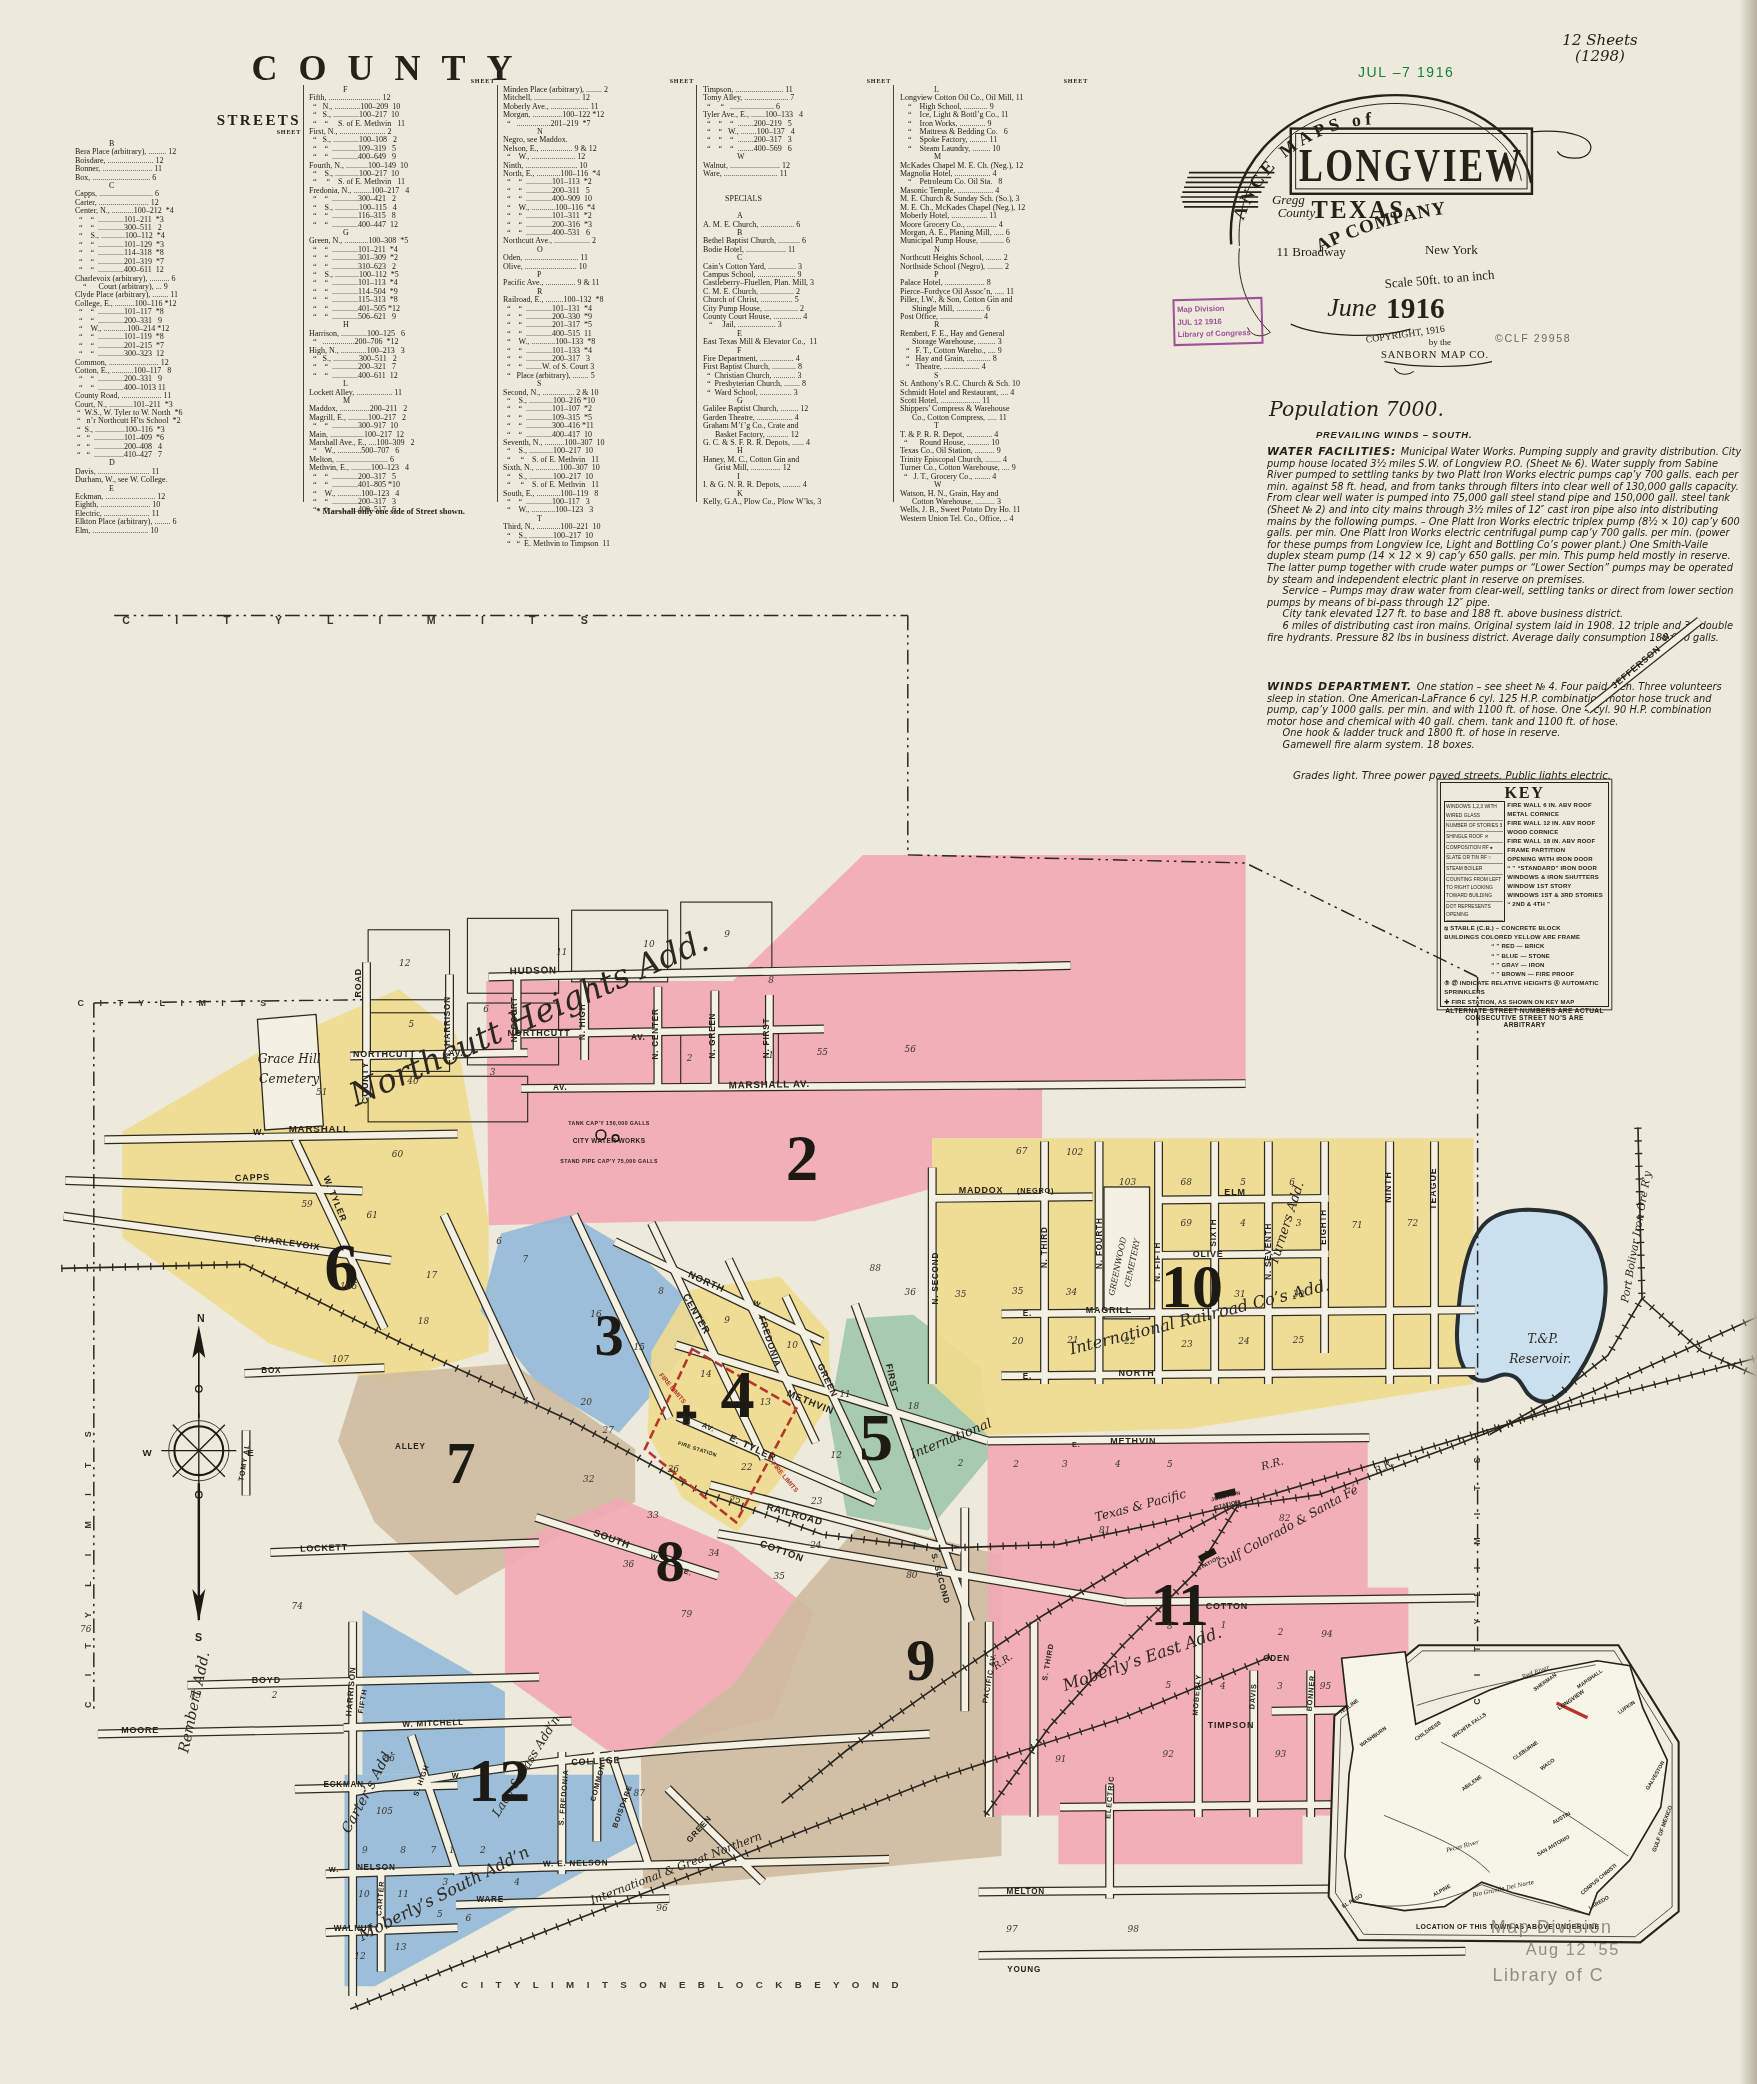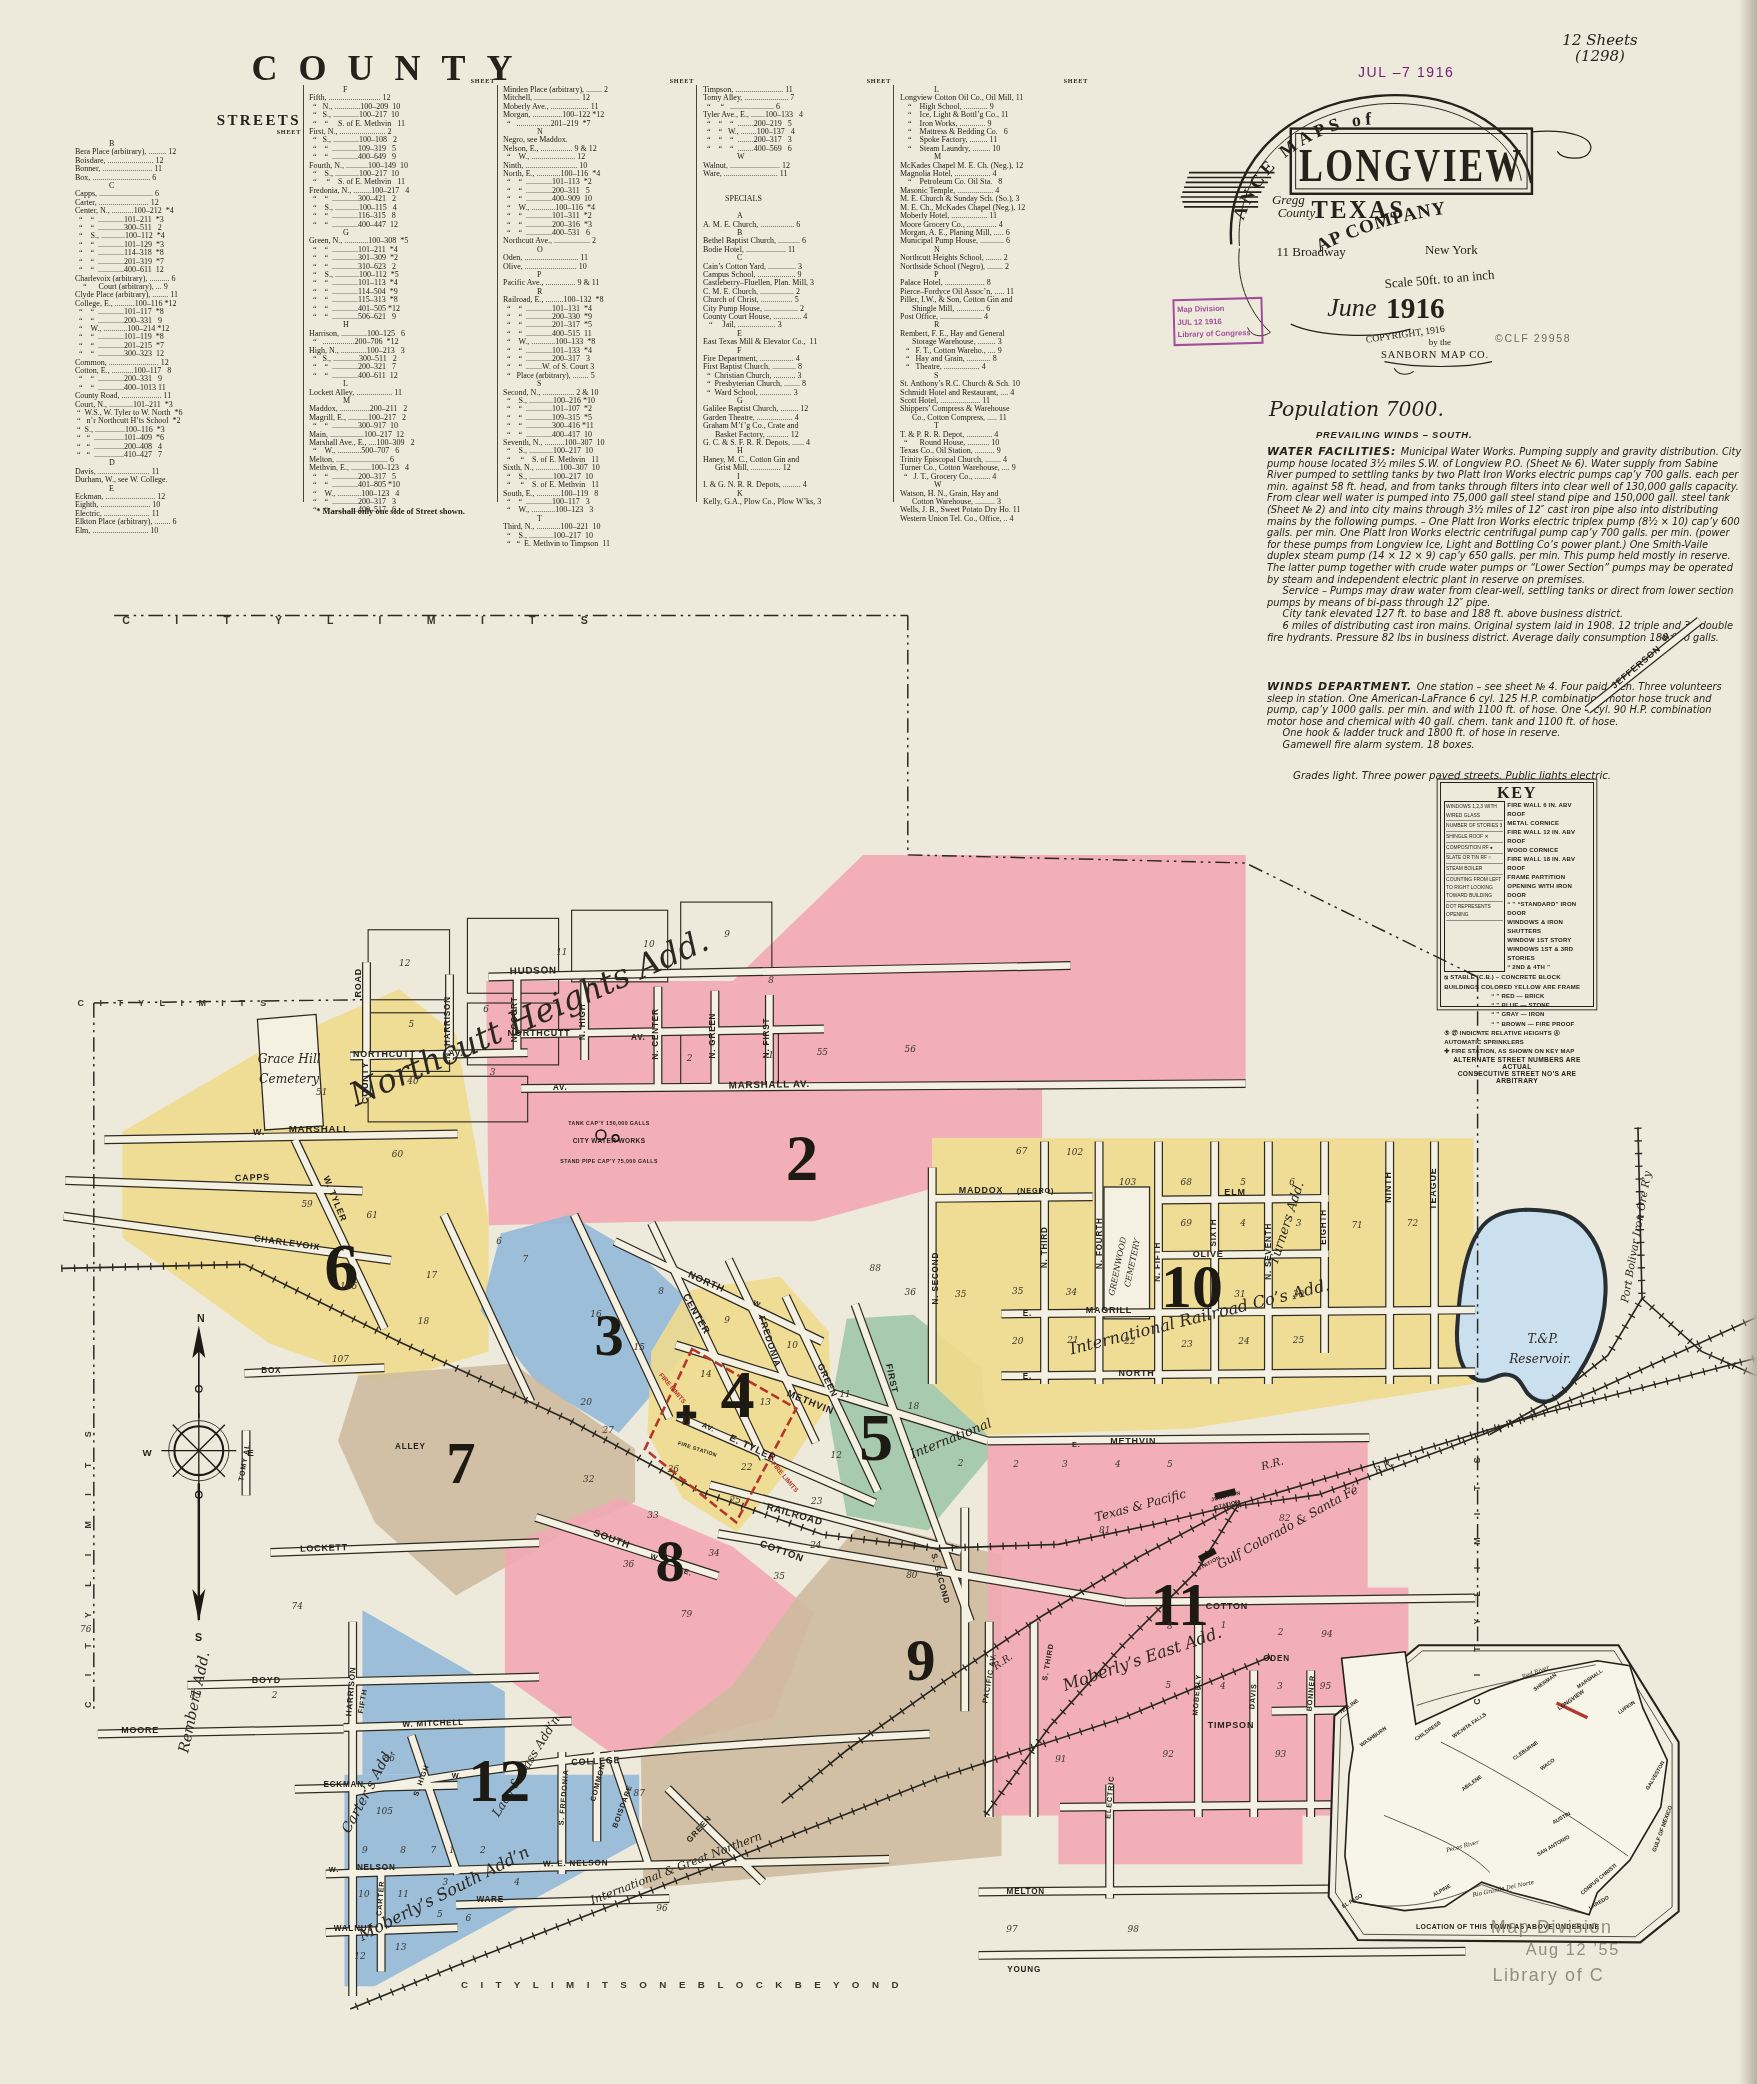--- a/index.html
+++ b/index.html
@@ -9,35 +9,35 @@
   
   #index-title{left:238px;top:47px;width:309px;text-align:center;font-weight:bold;font-size:36px;
     letter-spacing:21px;font-family:"Liberation Serif",serif}
   #streets-header{left:73px;top:112px;width:228px;text-align:right;font-weight:bold;font-size:15px;letter-spacing:2.4px}
   .sheet{font-size:6.1px;letter-spacing:0.8px;font-weight:bold;width:49px;text-align:right}
   .col{white-space:pre-wrap;font-size:8px;line-height:8.4px;color:#232019}
   .vrule{width:0.8px;background:#4a443a;top:85px;height:417px}
   #index-footnote{left:195px;top:506px;width:391px;text-align:center;font-size:8.5px;font-weight:bold}
   
   #sheets-note{left:1551px;top:33px;width:98px;font-style:italic;font-size:15px;font-family:"DejaVu Serif",serif;text-align:center;line-height:15.5px}
-  #date-stamp{left:1358px;top:64px;font-family:"Liberation Sans",sans-serif;color:#701a75;font-size:14px;letter-spacing:1.6px}
+  #date-stamp{left:1358px;top:64px;font-family:"Liberation Sans",sans-serif;color:#15803d;font-size:14px;letter-spacing:1.6px}
   #copyright-no{left:1495px;top:332px;font-family:"Liberation Sans",sans-serif;color:#6f6a5e;font-size:10.6px;letter-spacing:1.6px}
   #lc-stamp{left:1173px;top:298px;width:81px;border:2.4px solid #93358f;color:#93358f;
     font-family:"Liberation Sans",sans-serif;font-size:7.7px;font-weight:bold;line-height:12.2px;
     padding:3.3px 2.4px;transform:rotate(-1.5deg);opacity:.85;text-align:left}
   
   #population{left:1269px;top:397px;font-family:"DejaVu Serif",serif;font-style:italic;font-size:20.4px}
   #winds{left:1316px;top:429px;font-family:"Liberation Sans",sans-serif;font-style:italic;font-weight:bold;font-size:9.4px;letter-spacing:0.8px}
   .desc{font-family:"DejaVu Sans",sans-serif;font-style:italic;font-size:9.8px;line-height:11.6px;white-space:pre-wrap}
   #water{left:1267px;top:446px;width:476px}
   #fire{left:1267px;top:681px;width:476px}
   .desc-title{font-size:11px;font-weight:bold;letter-spacing:0.8px}
   #grades{left:1293px;top:770px;width:423px;font-family:"DejaVu Sans",sans-serif;font-style:italic;font-size:10.2px}
   
-  #key-box{left:1440px;top:782px;width:154px;height:225px;border:1.3px solid #26221b;box-shadow:0 0 0 2.4px #edeadb,0 0 0 3.3px #26221b;
+  #key-box{left:1440px;top:782px;width:169px;height:225px;border:1.3px solid #26221b;box-shadow:0 0 0 2.4px #edeadb,0 0 0 3.3px #26221b;
     font-family:"Liberation Sans",sans-serif;padding:1.6px 3.3px;box-sizing:border-box}
   #key-title{text-align:center;font-family:"Liberation Serif",serif;font-weight:bold;font-size:16.3px;letter-spacing:1.6px;line-height:16.3px}
   .key-main{display:flex}
   .key-glyphs{width:57px;font-size:4.9px;line-height:8.1px;border:0.8px solid #26221b;padding:0.8px;margin-right:2.4px}
   .key-glyphs div{border-bottom:0.8px solid #55504497;padding:0.8px 0}
   .key-rows{flex:1;font-size:6px;line-height:9px;font-weight:bold;letter-spacing:0.2px}
   .key-foot{font-size:6px;line-height:9.2px;font-weight:bold;letter-spacing:0.2px;margin-top:1.6px}
   .key-note{font-size:6.7px;letter-spacing:0.3px;font-weight:bold;text-align:center}
   
   #map{left:0;top:513px}

